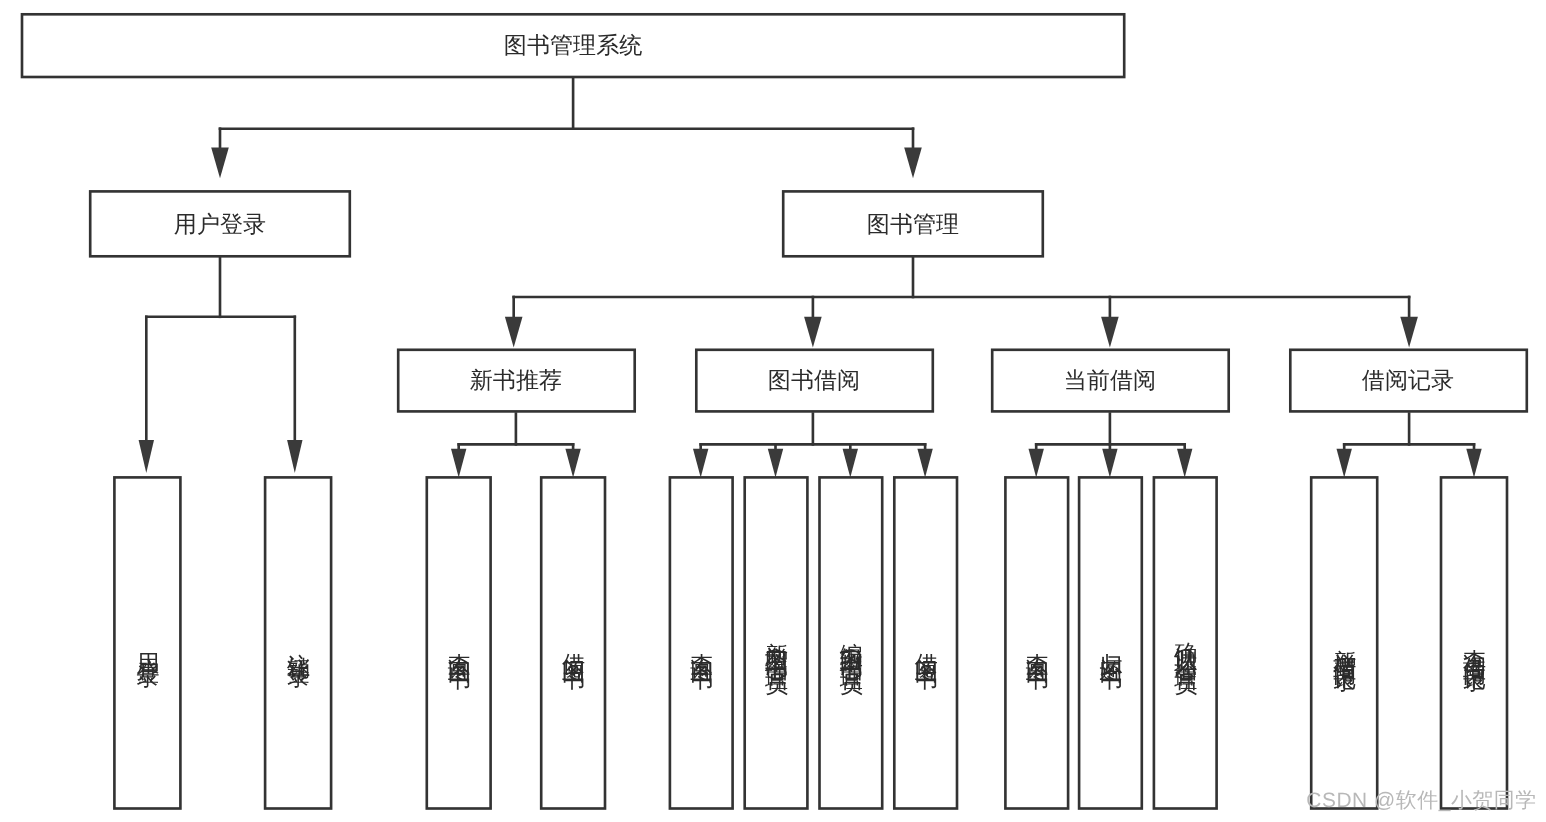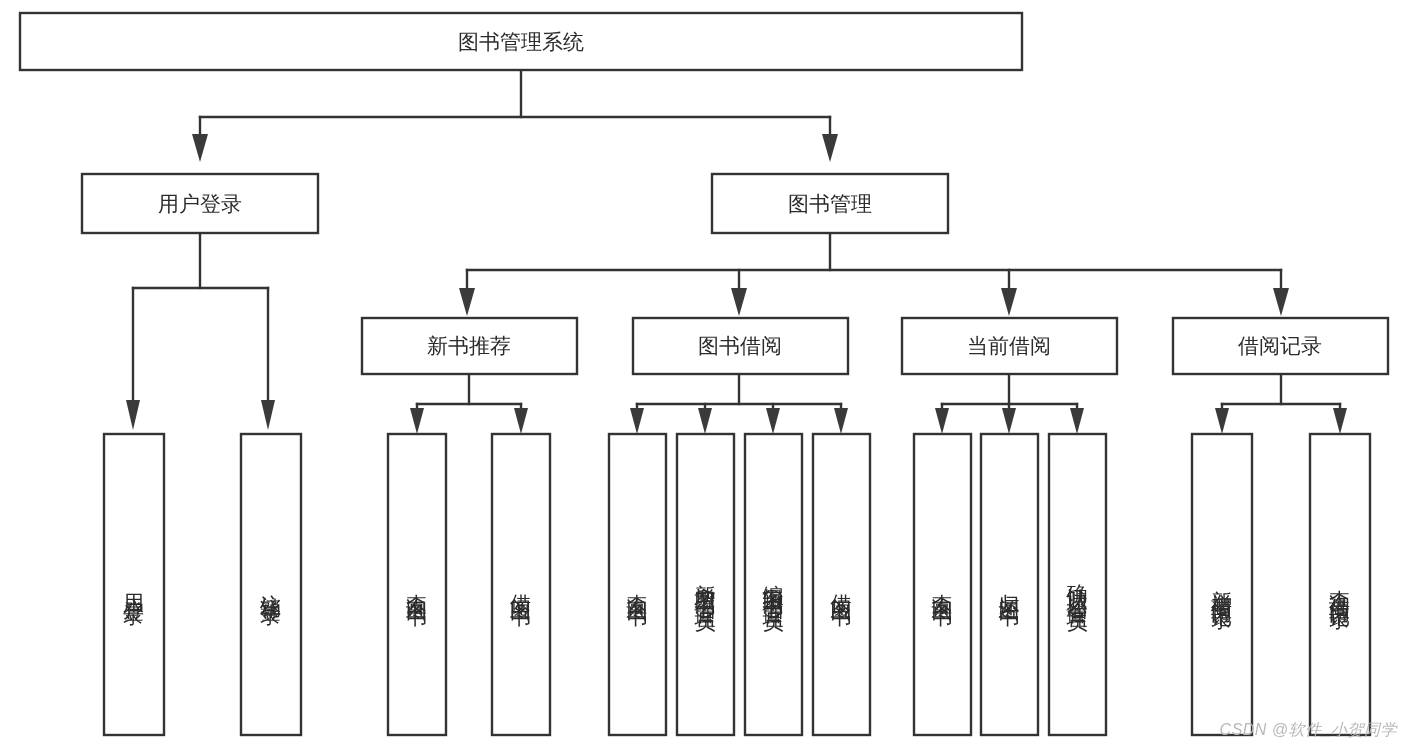--- a/index.html
+++ b/index.html
@@ -66,25 +66,24 @@
     display: flex;
     align-items: center;
     justify-content: center;
     pointer-events: none;
   }
   .watermark {
     position: absolute;
     right: 8px;
     bottom: 6px;
     font-family: "Liberation Sans", "DejaVu Sans", sans-serif;
-    font-size: 16px;
+    font-size: 19px;
     color: #b8b8b8;
     letter-spacing: 0.5px;
     white-space: nowrap;
-    font-style: italic;
   }
 </style>
 </head>
 <body>
 
 <div id="diagram-root">
 
   <svg id="tree-svg" viewBox="0 0 1405 747">
 
     <g>

